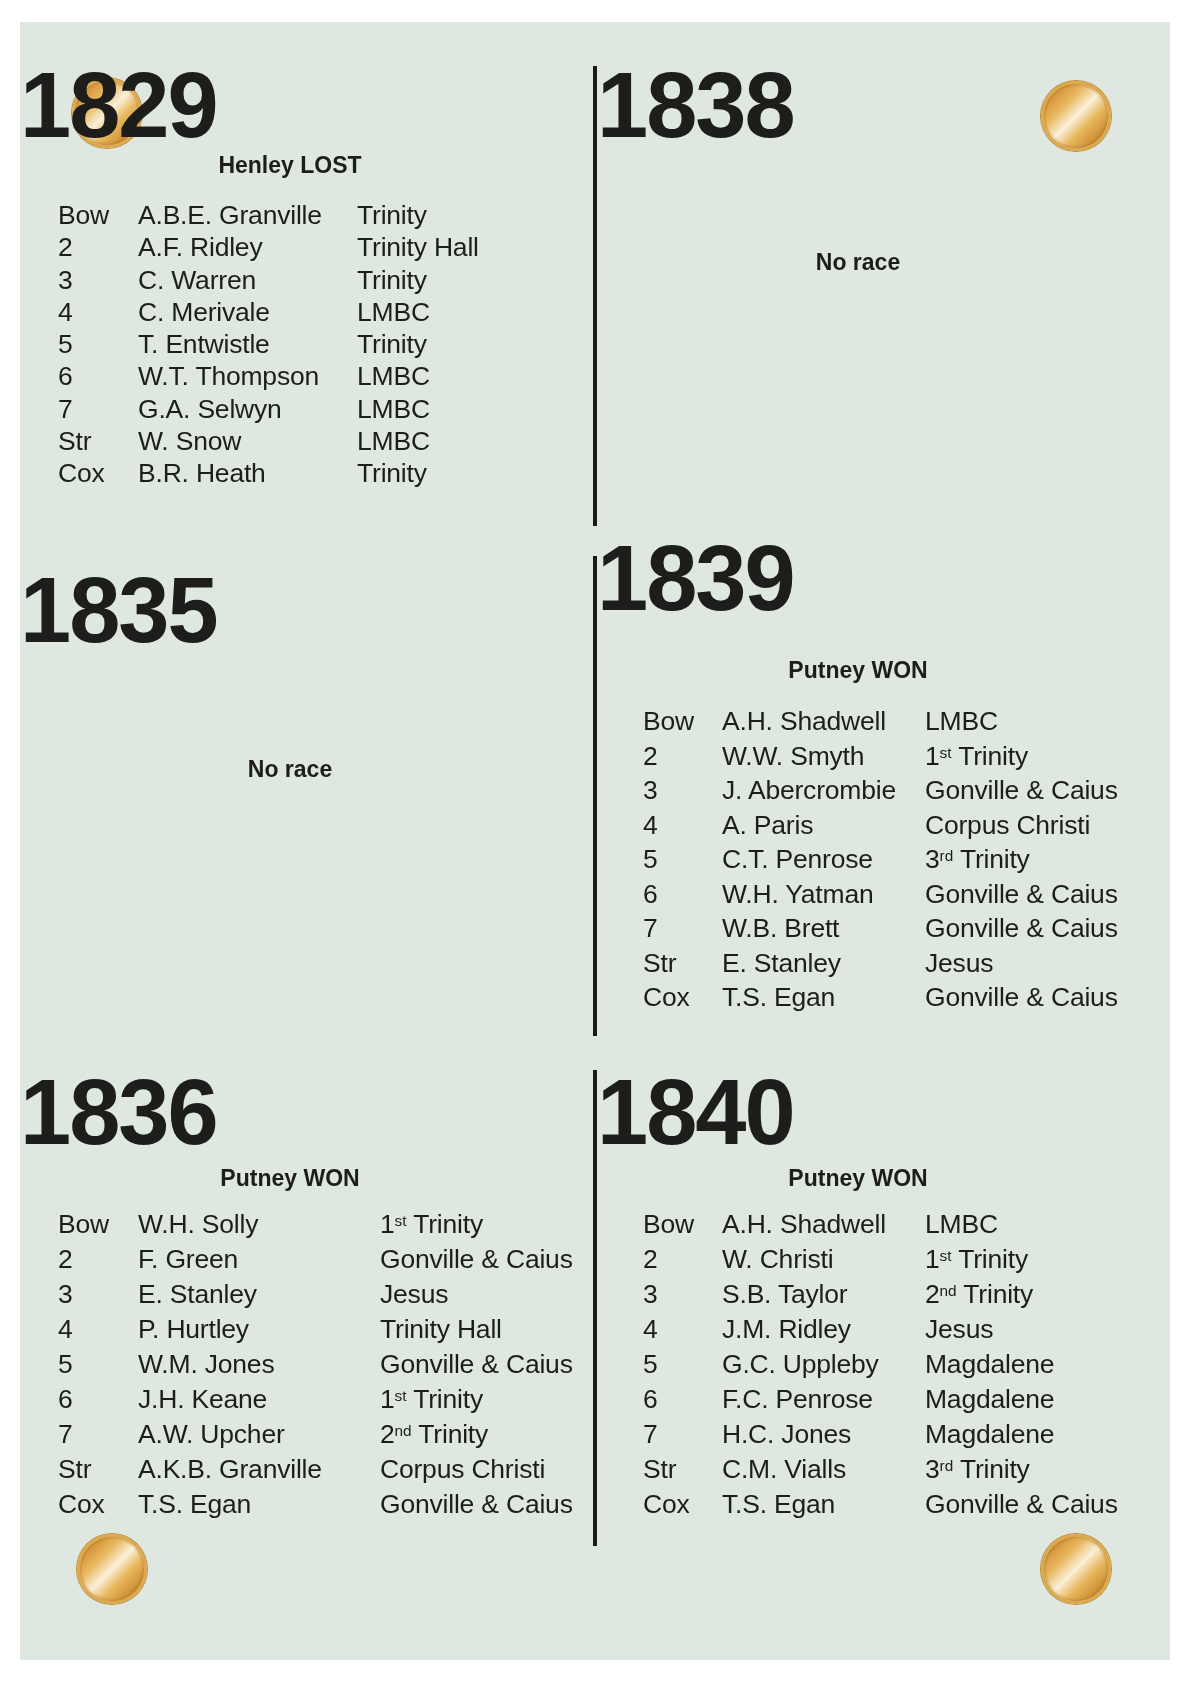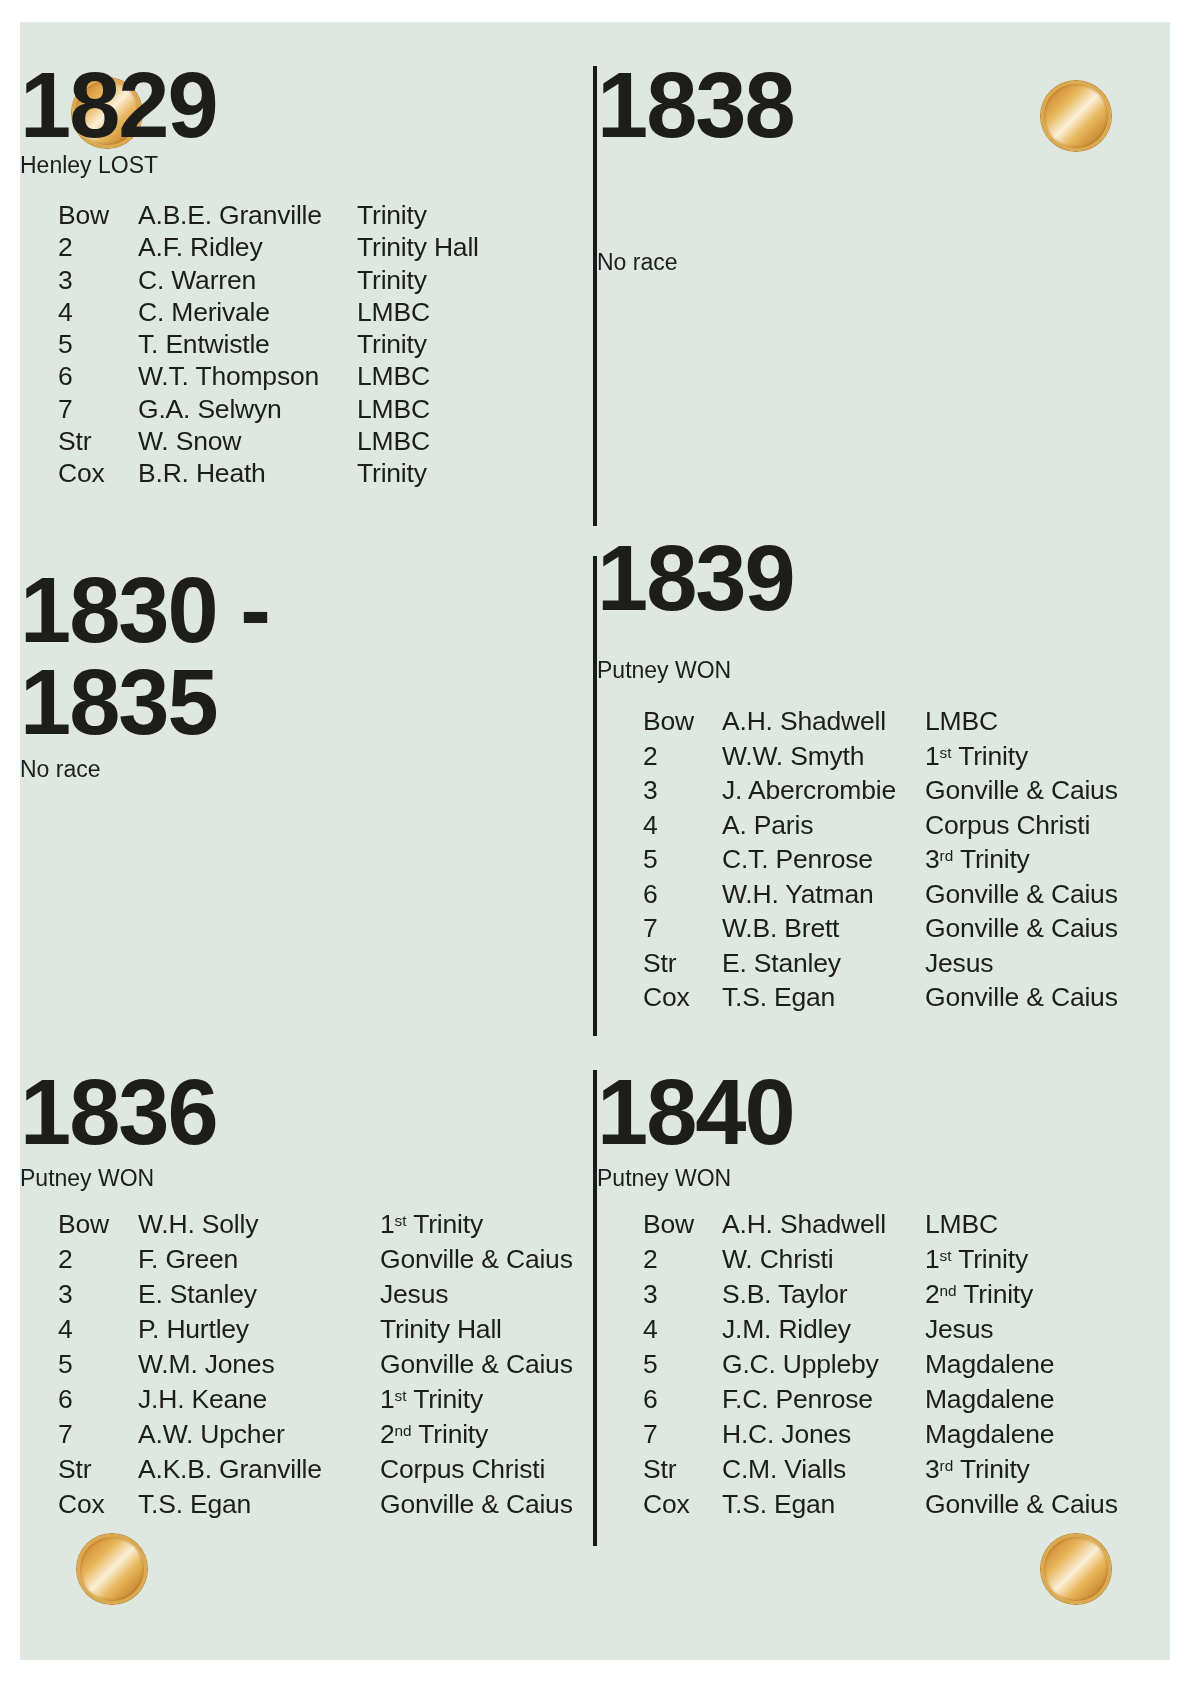--- a/index.html
+++ b/index.html
@@ -12,21 +12,21 @@
   .divider{position:absolute;left:593px;width:4px;background:#1a1a1a;}
   .pin{
     position:absolute;width:70px;height:70px;border-radius:50%;box-sizing:border-box;
     background:linear-gradient(135deg,#b57b28 0%,#d89940 18%,#e8b65c 32%,#faf0d8 50%,#e8b65c 66%,#cf9339 82%,#aa7122 100%);
     border:3px solid #dca94f;
     box-shadow:0 0 0 1px #bf8c33, inset 0 0 3px rgba(120,70,10,.55);
   }
   .colL{left:20px;width:540px}
   .colR{left:597px;width:522px}
   .title{position:absolute;font-weight:bold;font-size:92px;line-height:92px;letter-spacing:-2px;}
-  .subtitle{position:absolute;font-weight:normal;font-size:23px;line-height:30px;}
+  .subtitle{position:absolute;text-align:center;font-weight:bold;font-size:23px;line-height:30px;}
   .crew{position:absolute;font-size:26.5px;letter-spacing:-0.2px;}
   .crew .row{position:relative;height:var(--rh);line-height:var(--rh);white-space:nowrap;}
   .crew .pos{position:absolute;left:0;}
   .crew .name{position:absolute;left:var(--namex);}
   .crew .college{position:absolute;left:var(--colx);}
   .college sup{font-size:58%;vertical-align:baseline;position:relative;top:-0.45em;letter-spacing:0;margin-top:28px;}
 </style>
 </head>
 <body>
 
@@ -98,21 +98,20 @@
 
 <div>
   <div class="title colR" style="top:59px">
     <div>1838</div>
   </div>
   <div class="subtitle colR" style="top:247px">No race</div>
 </div>
 
 <div>
   <div class="title colL" style="top:564px">
-    <div>1830 -</div>
     <div>1835</div>
   </div>
   <div class="subtitle colL" style="top:754px">No race</div>
 </div>
 
 <div>
   <div class="title colR" style="top:532px">
     <div>1839</div>
     <div></div>
   </div>

